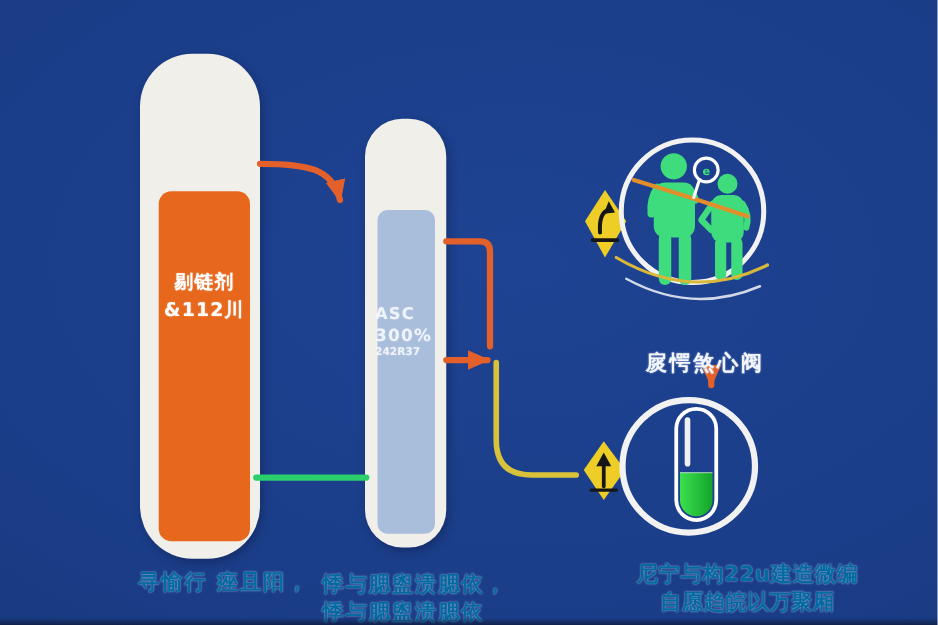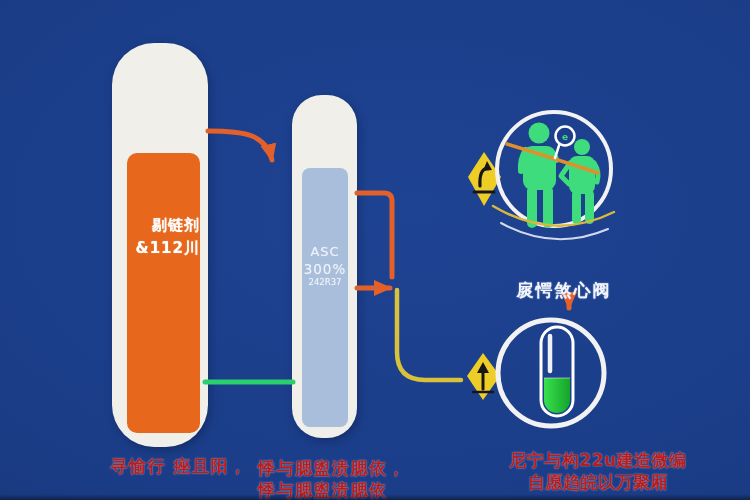--- a/index.html
+++ b/index.html
@@ -17,35 +17,35 @@
   .bar-mid-casing{left:292px;top:95px;width:65px;height:343px;border-radius:30px;}
   .bar-left-fill{
     position:absolute;left:127px;top:153px;width:73px;height:280px;
     background:#e7681d;border-radius:10px;
   }
   .bar-mid-fill{
     position:absolute;left:302px;top:168px;width:46px;height:259px;
     background:#a9bedb;border-radius:8px;
   }
   .bar-left-label{
-    position:absolute;left:127px;top:214px;width:73px;text-align:right;
+    position:absolute;left:127px;top:214px;width:73px;text-align:center;
     color:#ffffff;font-weight:bold;font-size:15px;line-height:23px;letter-spacing:1px;
     text-shadow:0 0 1px rgba(255,255,255,.7);
   }
   .bar-mid-label{
-    position:absolute;left:300px;top:243px;width:50px;text-align:center;
-    color:rgba(243,247,255,.85);font-weight:normal;letter-spacing:1px;
+    position:absolute;left:300px;top:243px;width:50px;text-align:left;
+    color:rgba(243,247,255,.85);font-weight:bold;letter-spacing:1px;
     text-shadow:0 0 1px rgba(255,255,255,.5);
   }
   .bar-mid-label .l1{font-size:13px;line-height:18px;}
   .bar-mid-label .l2{font-size:13.5px;line-height:16px;}
   .bar-mid-label .l3{font-size:8.5px;line-height:10px;letter-spacing:0;}
   
   .caption{
-    position:absolute;color:#b91c1c;font-weight:bold;font-size:17px;line-height:22px;
+    position:absolute;color:#0369a1;font-weight:bold;font-size:17px;line-height:22px;
     letter-spacing:1.5px;text-shadow:0 0 1.5px rgba(215,228,250,.8);
   }
   .caption-left{left:84px;top:455px;width:190px;text-align:center;}
   .caption-middle{left:258px;top:457px;width:190px;}
   .caption-right{left:483px;top:449px;width:230px;text-align:center;letter-spacing:.5px;}
   .pill-label{
     position:absolute;left:484px;top:279px;width:160px;text-align:center;
     color:#f2f5fb;font-weight:bold;font-size:17px;letter-spacing:2px;
     text-shadow:0 0 1.5px rgba(220,230,250,.8);
   }

